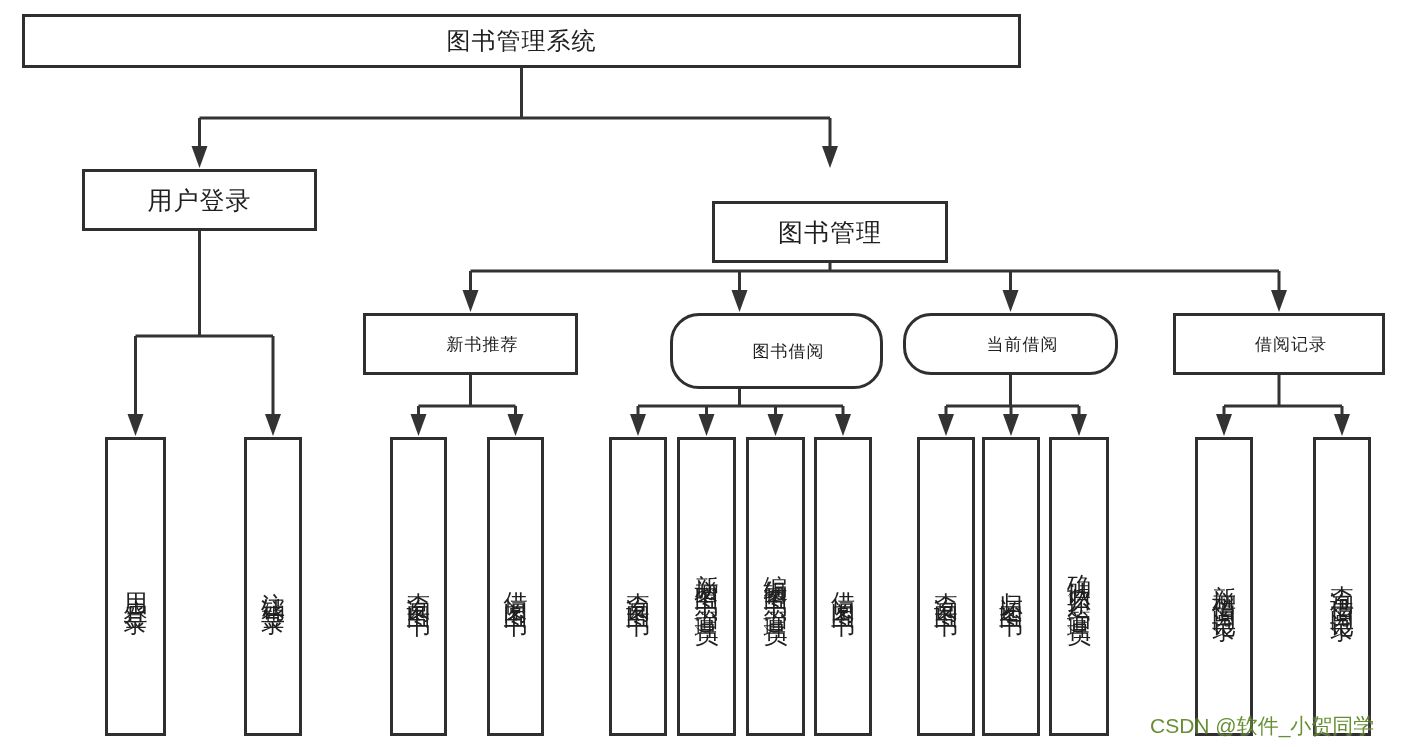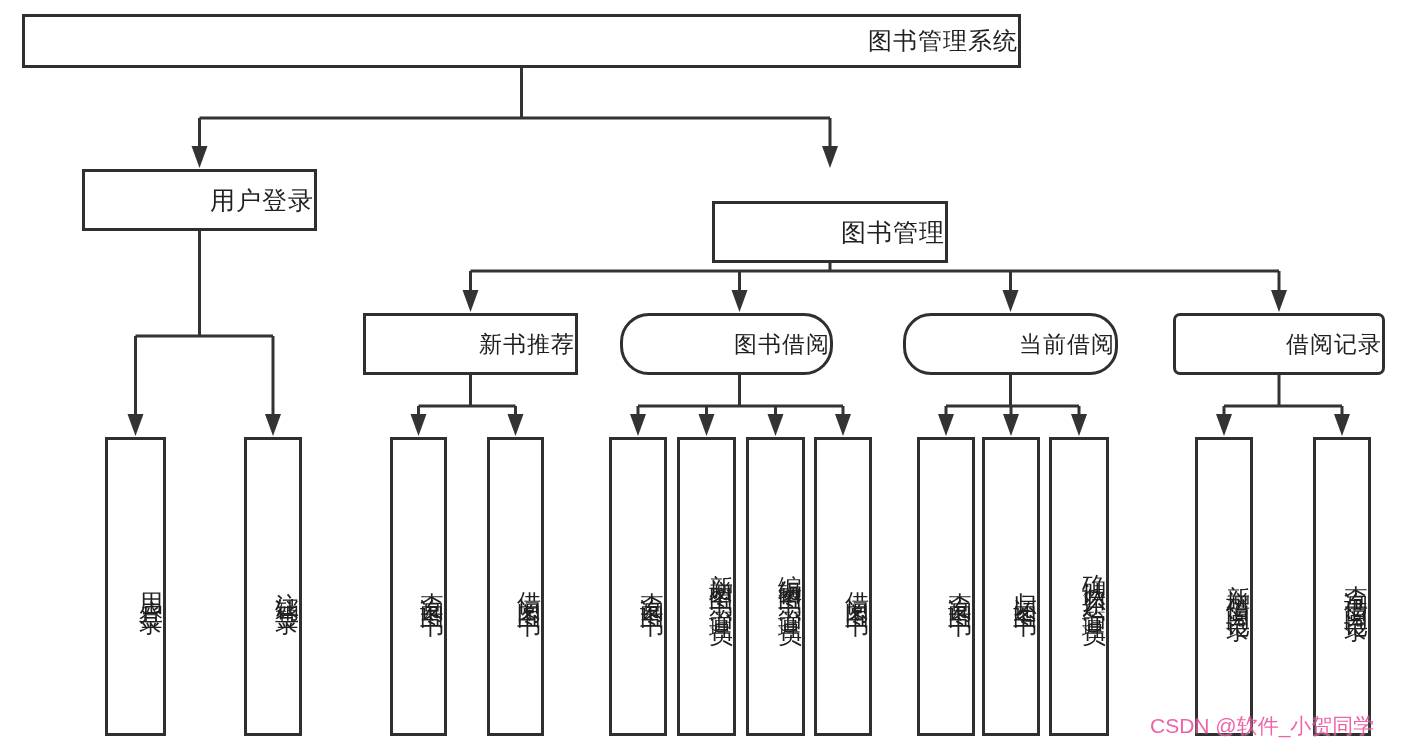--- a/index.html
+++ b/index.html
@@ -16,40 +16,40 @@
     left: 0; top: 0;
     width: 1405px; height: 747px;
   }
   .box {
     position: absolute;
     box-sizing: border-box;
     background: #ffffff;
     border: 3px solid #2f2f2f;
     display: flex;
     align-items: center;
-    justify-content: flex-end;
+    justify-content: center;
     color: #1f1f1f;
     line-height: 1;
   }
   .box.root  { font-size: 24px; letter-spacing: 1px; }
   .box.lvl2  { font-size: 25px; letter-spacing: 1px; }
-  .box.lvl3  { font-size: 23px; letter-spacing: 1px; padding-left: 24px; }
+  .box.lvl3  { font-size: 17px; letter-spacing: 1px; padding-left: 24px; }
   .box.leaf  { font-size: 24px; }
   .box.leaf .vtext {
     writing-mode: vertical-rl;
     letter-spacing: 7px;
     line-height: 1;
     white-space: nowrap;
   }
   .watermark {
     position: absolute;
     left: 1150px;
     top: 712px;
     font-size: 21px;
-    color: #ec4899;
+    color: #4d7c0f;
     opacity: 0.85;
     white-space: nowrap;
     text-shadow: 0 0 2px #ffffff;
   }
 </style>
 </head>
 <body>
 
 <div class="canvas">
 
@@ -100,27 +100,27 @@
   <div class="box lvl2" style="left:82px; top:169px; width:235px; height:62px;">
     <span>用户登录</span>
   </div>
   <div class="box lvl2" style="left:712px; top:169px; width:236px; height:62px;margin-top:32px;">
     <span>图书管理</span>
   </div>
 
   <div class="box lvl3" style="left:363px; top:313px; width:215px; height:62px;">
     <span>新书推荐</span>
   </div>
-  <div class="box lvl3" style="left:620px; top:313px; width:213px; height:62px;border-radius:29px;">
+  <div class="box lvl3" style="left:670px; top:313px; width:213px; height:76px;border-radius:29px;">
     <span>图书借阅</span>
   </div>
   <div class="box lvl3" style="left:903px; top:313px; width:215px; height:62px;border-radius:28px;">
     <span>当前借阅</span>
   </div>
-  <div class="box lvl3" style="left:1173px; top:313px; width:212px; height:62px;border-radius:7px;">
+  <div class="box lvl3" style="left:1173px; top:313px; width:212px; height:62px;">
     <span>借阅记录</span>
   </div>
 
   <div class="box leaf" style="left:105px; top:437px; width:61px; height:299px;">
     <span class="vtext">用户登录</span>
   </div>
   <div class="box leaf" style="left:244px; top:437px; width:58px; height:299px;">
     <span class="vtext">注销登录</span>
   </div>
 

